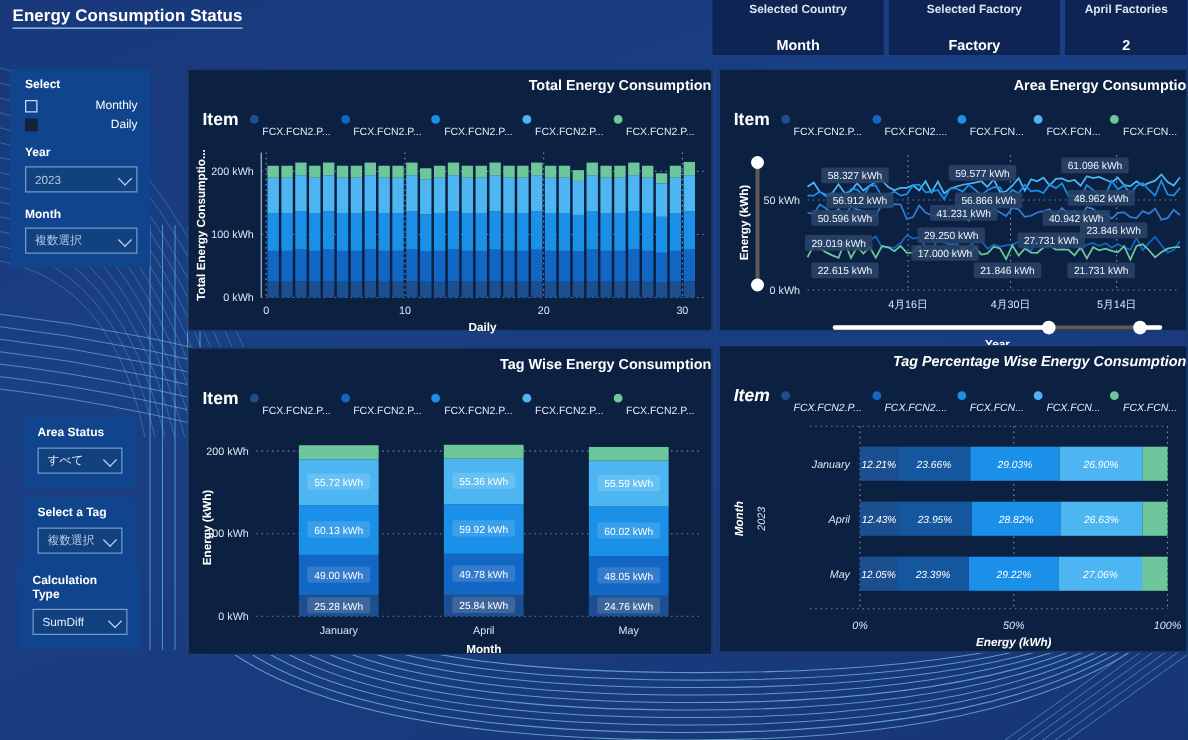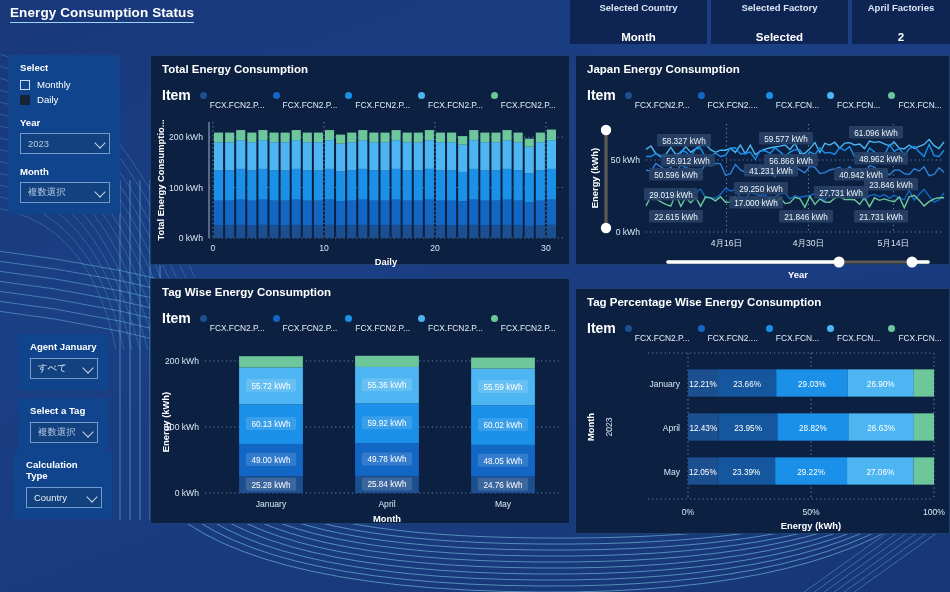--- a/index.html
+++ b/index.html
@@ -45,21 +45,21 @@
   .filter-card {
     position: absolute; background: #10448c;
     padding: 7px 10px 11px 12px; z-index: 15;
   }
   .filter-card.select-card { left: 8px; top: 55px; width: 112px; }
   .filter-card.agent-card  { left: 18px; top: 334px; width: 90px; }
   .filter-card.tag-card    { left: 18px; top: 398px; width: 90px; }
   .filter-card.calc-card   { left: 14px; top: 452px; width: 98px; }
 
   .f-title { font-size: 9.6px; font-weight: bold; color: #ffffff; margin-bottom: 6px; }
-  .chk-row { display: flex; align-items: center; gap: 7px; margin: 4px 0; }
+  .chk-row { display: flex; align-items: center; gap: 7px; margin: 4px 0; justify-content: space-between; }
   .chk {
     width: 10px; height: 10px; border: 1.2px solid #c7dcf2; background: transparent;
   }
   .chk.checked { background: #152238; border-color: #152238; }
   .chk-label { font-size: 9.6px; color: #ffffff; }
 
   .f-sub { font-size: 9.6px; font-weight: bold; color: #ffffff; margin: 12px 0 5px; }
   .dd {
     position: relative; height: 21px; border: 1px solid #6f9ccb;
     background: #12417f; display: flex; align-items: center;
@@ -71,25 +71,26 @@
     position: absolute; right: 5px; top: 50%; width: 8px; height: 8px;
     margin-top: -5px;
     border-left: 1.3px solid #c3d6ea; border-bottom: 1.3px solid #c3d6ea;
     transform: rotate(-45deg);
   }
 
   
   .panel {
     position: absolute; background: #0c2142; z-index: 10;
     border: 1px solid #1d3f72;
+    text-align: right;
   }
   #panel-total  { left: 150px; top: 55px;  width: 420px; height: 210px; }
   #panel-area   { left: 575px; top: 55px;  width: 375px; height: 210px; }
   #panel-tag    { left: 150px; top: 278px; width: 420px; height: 246px; }
-  #panel-pct    { left: 575px; top: 288px; width: 375px; height: 246px; }
+  #panel-pct    { left: 575px; top: 276px; width: 375px; height: 246px; font-style: italic; }
 
   .panel-title {
     font-size: 11.5px; font-weight: bold; color: #ffffff;
     padding: 7px 0 0 11px;
   }
   .legend {
     display: flex; align-items: center; gap: 8px;
     padding: 5px 0 0 11px; flex-wrap: nowrap; overflow: hidden;
   }
   .legend-label { font-size: 14px; font-weight: bold; color: #ffffff; margin-right: 1px; }
@@ -184,21 +185,21 @@
 
   <div class="page-title">Energy Consumption Status</div>
 
   <div class="kpi-bar">
     <div class="kpi">
       <div class="kpi-label">Selected Country</div>
       <div class="kpi-value">Month</div>
     </div>
     <div class="kpi">
       <div class="kpi-label">Selected Factory</div>
-      <div class="kpi-value">Selected</div>
+      <div class="kpi-value">Factory</div>
     </div>
     <div class="kpi narrow">
       <div class="kpi-label">April Factories</div>
       <div class="kpi-value">2</div>
     </div>
   </div>
 
   <div class="filter-card select-card">
     <div class="f-title">Select</div>
 
@@ -218,39 +219,39 @@
     </div>
 
     <div class="f-sub">Month</div>
     <div class="dd">
       <span>複数選択</span>
       <i class="chev"></i>
     </div>
   </div>
 
   <div class="filter-card agent-card">
-    <div class="f-title">Agent January</div>
+    <div class="f-title">Area Status</div>
     <div class="dd light">
       <span>すべて</span>
       <i class="chev"></i>
     </div>
   </div>
 
   <div class="filter-card tag-card">
     <div class="f-title">Select a Tag</div>
     <div class="dd">
       <span>複数選択</span>
       <i class="chev"></i>
     </div>
   </div>
 
   <div class="filter-card calc-card">
     <div class="f-title">Calculation Type</div>
     <div class="dd light">
-      <span>Country</span>
+      <span>SumDiff</span>
       <i class="chev"></i>
     </div>
   </div>
 
   <div class="panel" id="panel-total">
     <div class="panel-title">Total Energy Consumption</div>
     <div class="legend" id="legend-total">
       <span class="legend-label">Item</span>
     <div class="legend-item">
           <span class="legend-dot" style="background: rgb(27, 79, 143);"></span>
@@ -443,21 +444,21 @@
         <text x="62" y="141" class="axis-txt" text-anchor="middle">0</text>
         <text x="172.96774193548387" y="141" class="axis-txt" text-anchor="middle">10</text>
         <text x="283.93548387096774" y="141" class="axis-txt" text-anchor="middle">20</text>
         <text x="394.90322580645164" y="141" class="axis-txt" text-anchor="middle">30</text>
         <text x="235" y="155" class="axis-title" text-anchor="middle">Daily</text>
         <text x="13" y="70" class="axis-title" text-anchor="middle" transform="rotate(-90 13 70)">Total Energy Consumptio...</text>
       </svg>
   </div>
 
   <div class="panel" id="panel-area">
-    <div class="panel-title">Japan Energy Consumption</div>
+    <div class="panel-title">Area Energy Consumptio</div>
     <div class="legend" id="legend-area">
       <span class="legend-label">Item</span>
     <div class="legend-item">
           <span class="legend-dot" style="background: rgb(27, 79, 143);"></span>
           <span class="legend-text">FCX.FCN2.P...</span>
         </div>
         <div class="legend-item">
           <span class="legend-dot" style="background: rgb(18, 102, 196);"></span>
           <span class="legend-text">FCX.FCN2....</span>
         </div>

